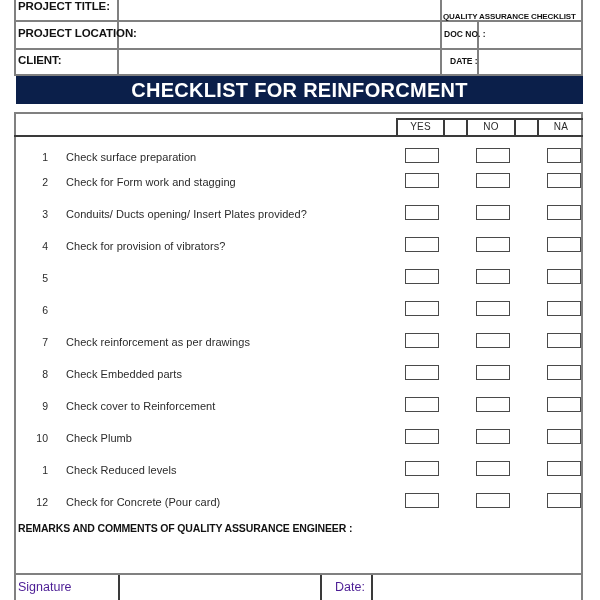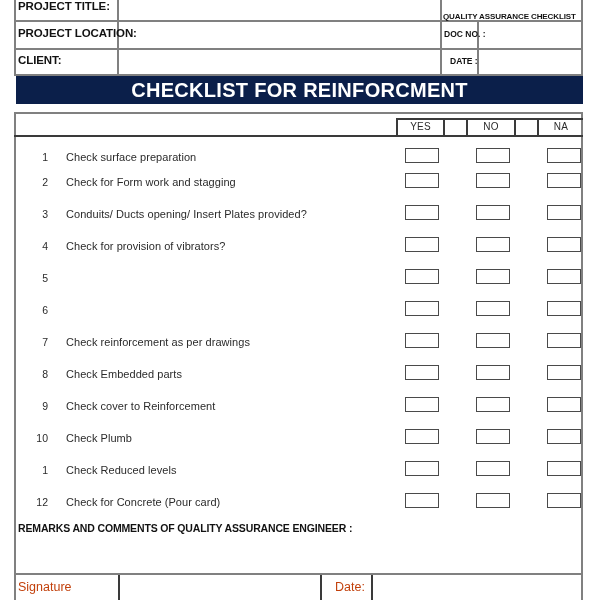--- a/index.html
+++ b/index.html
@@ -89,21 +89,21 @@
     font-weight:bold;
     color:#121212;
     letter-spacing:-0.15px;
     white-space:nowrap;
   }
 
   
   .sig-text{
     position:absolute;
     font-size:12.5px;
-    color:#c2410c;
+    color:#4c1d95;
     letter-spacing:0px;
     white-space:nowrap;
   }
 </style>
 </head>
 <body>
 
 <div id="sheet">
 
   <div class="vline" style="left:14px;top:0;height:76px;"></div>

